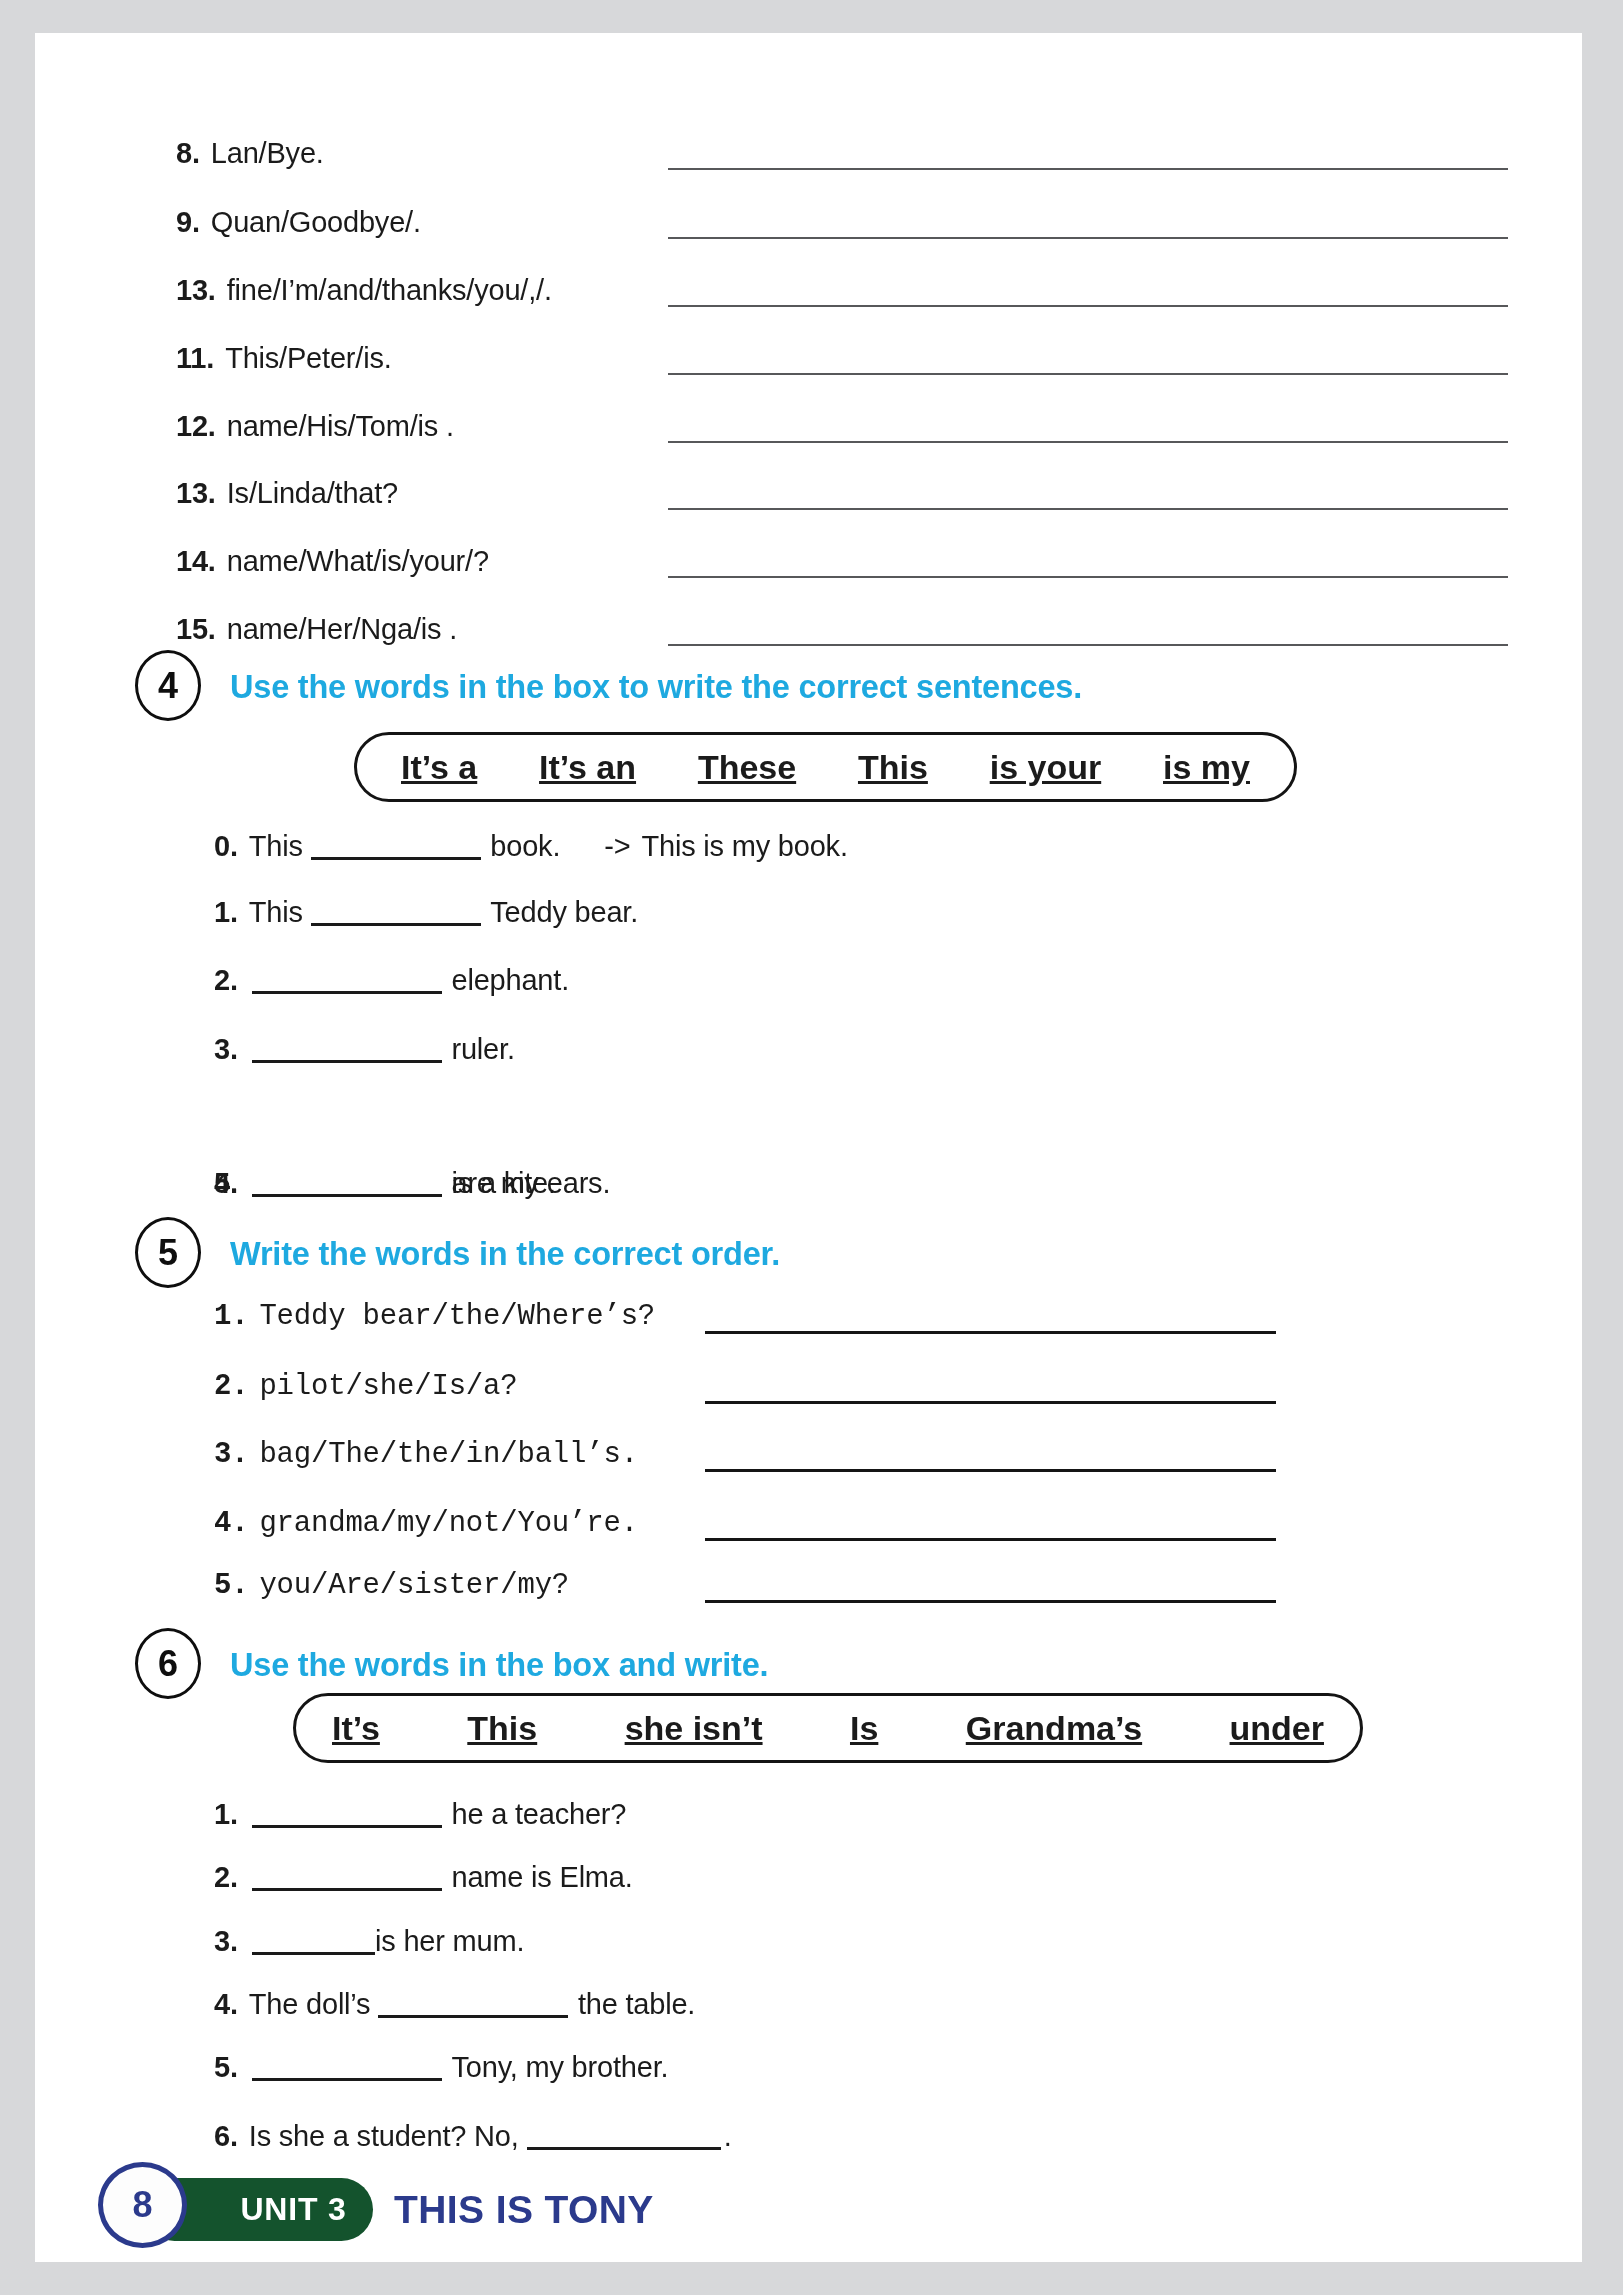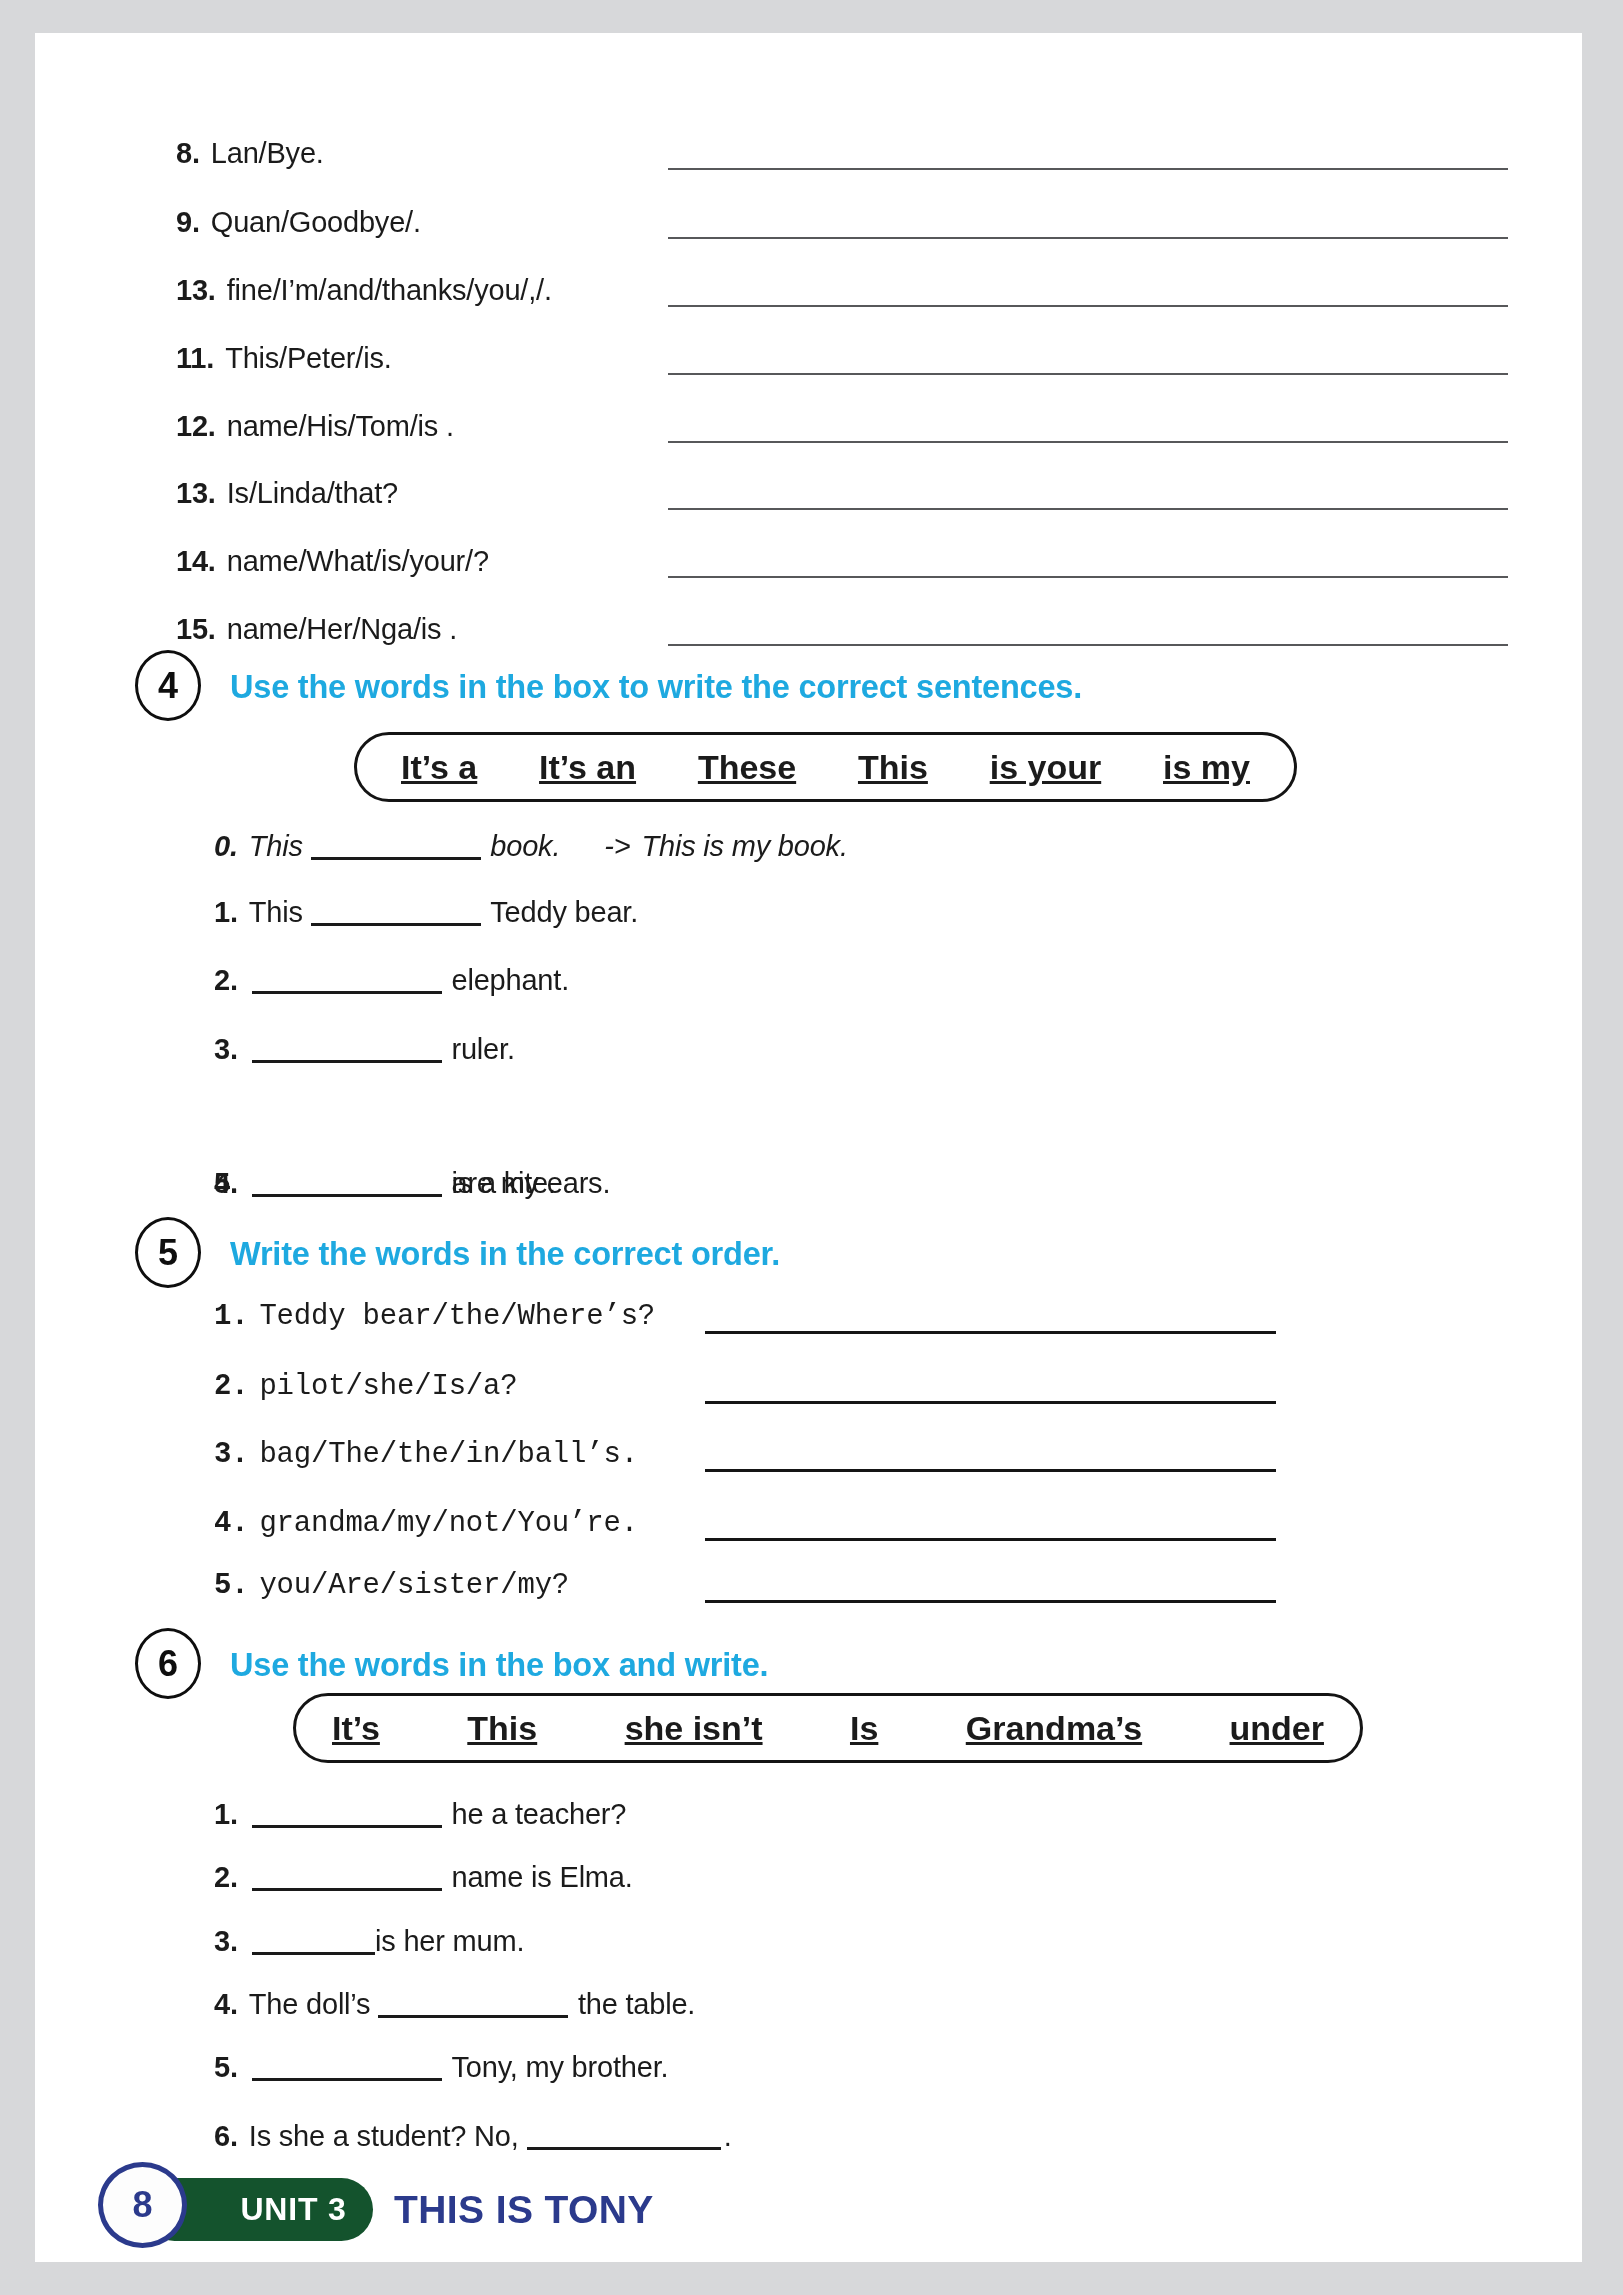--- a/index.html
+++ b/index.html
@@ -55,21 +55,21 @@
   .item .num{font-weight:bold;margin-right:11px;}
   .blank{
     display:inline-block;height:8px;
     border-bottom:3.2px solid #1a1a1a;
     transform:translateY(4px);
     margin:0 9.5px 0 8px;
   }
   .w215{width:170px}.w240{width:190px}.w155{width:123px}.w245{width:194px}
   .tightR{margin-right:0;}
   .mr4{margin-right:3.2px;}
-  .example{font-style:italic;text-align:center;}
+  .example{text-align:center;}
   .arrow{margin-left:44px;margin-right:11px;}
 
   
   .s5row{width:1133px;font-family:Liberation Mono, monospace;}
   .s5line{
     position:absolute;left:491px;width:571px;bottom:3.2px;height:0;
     border-bottom:3.2px solid #151515;
   }
 
   

